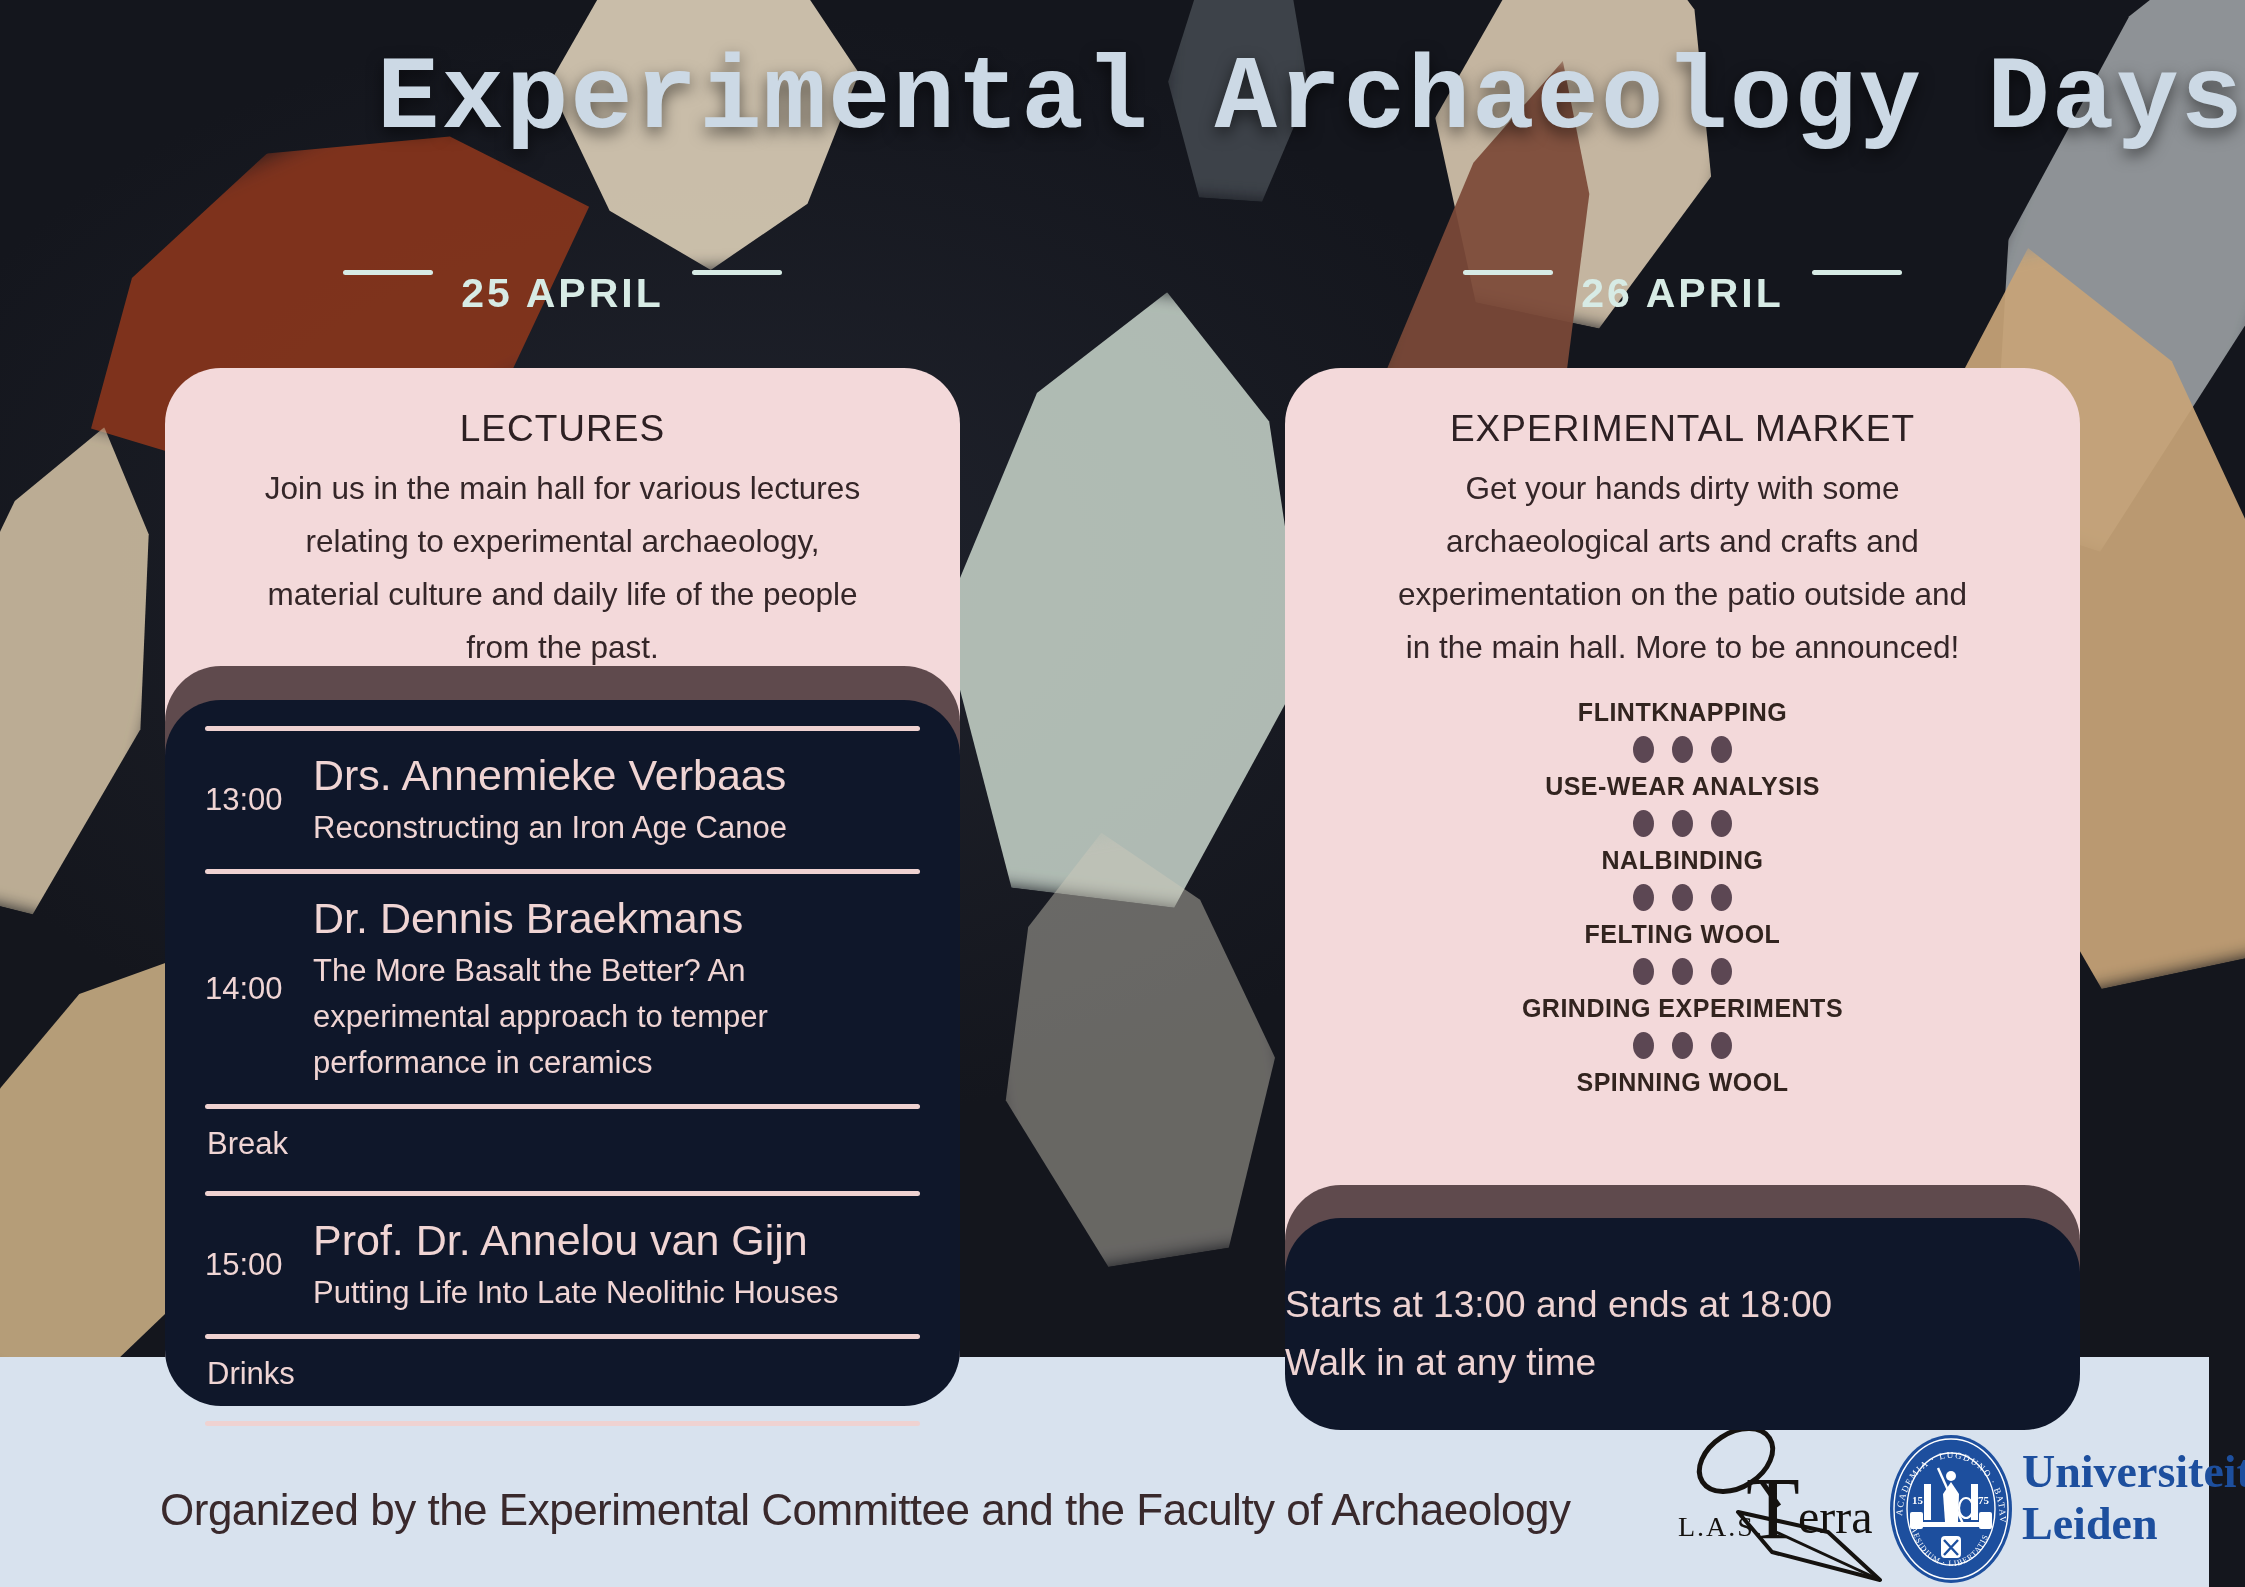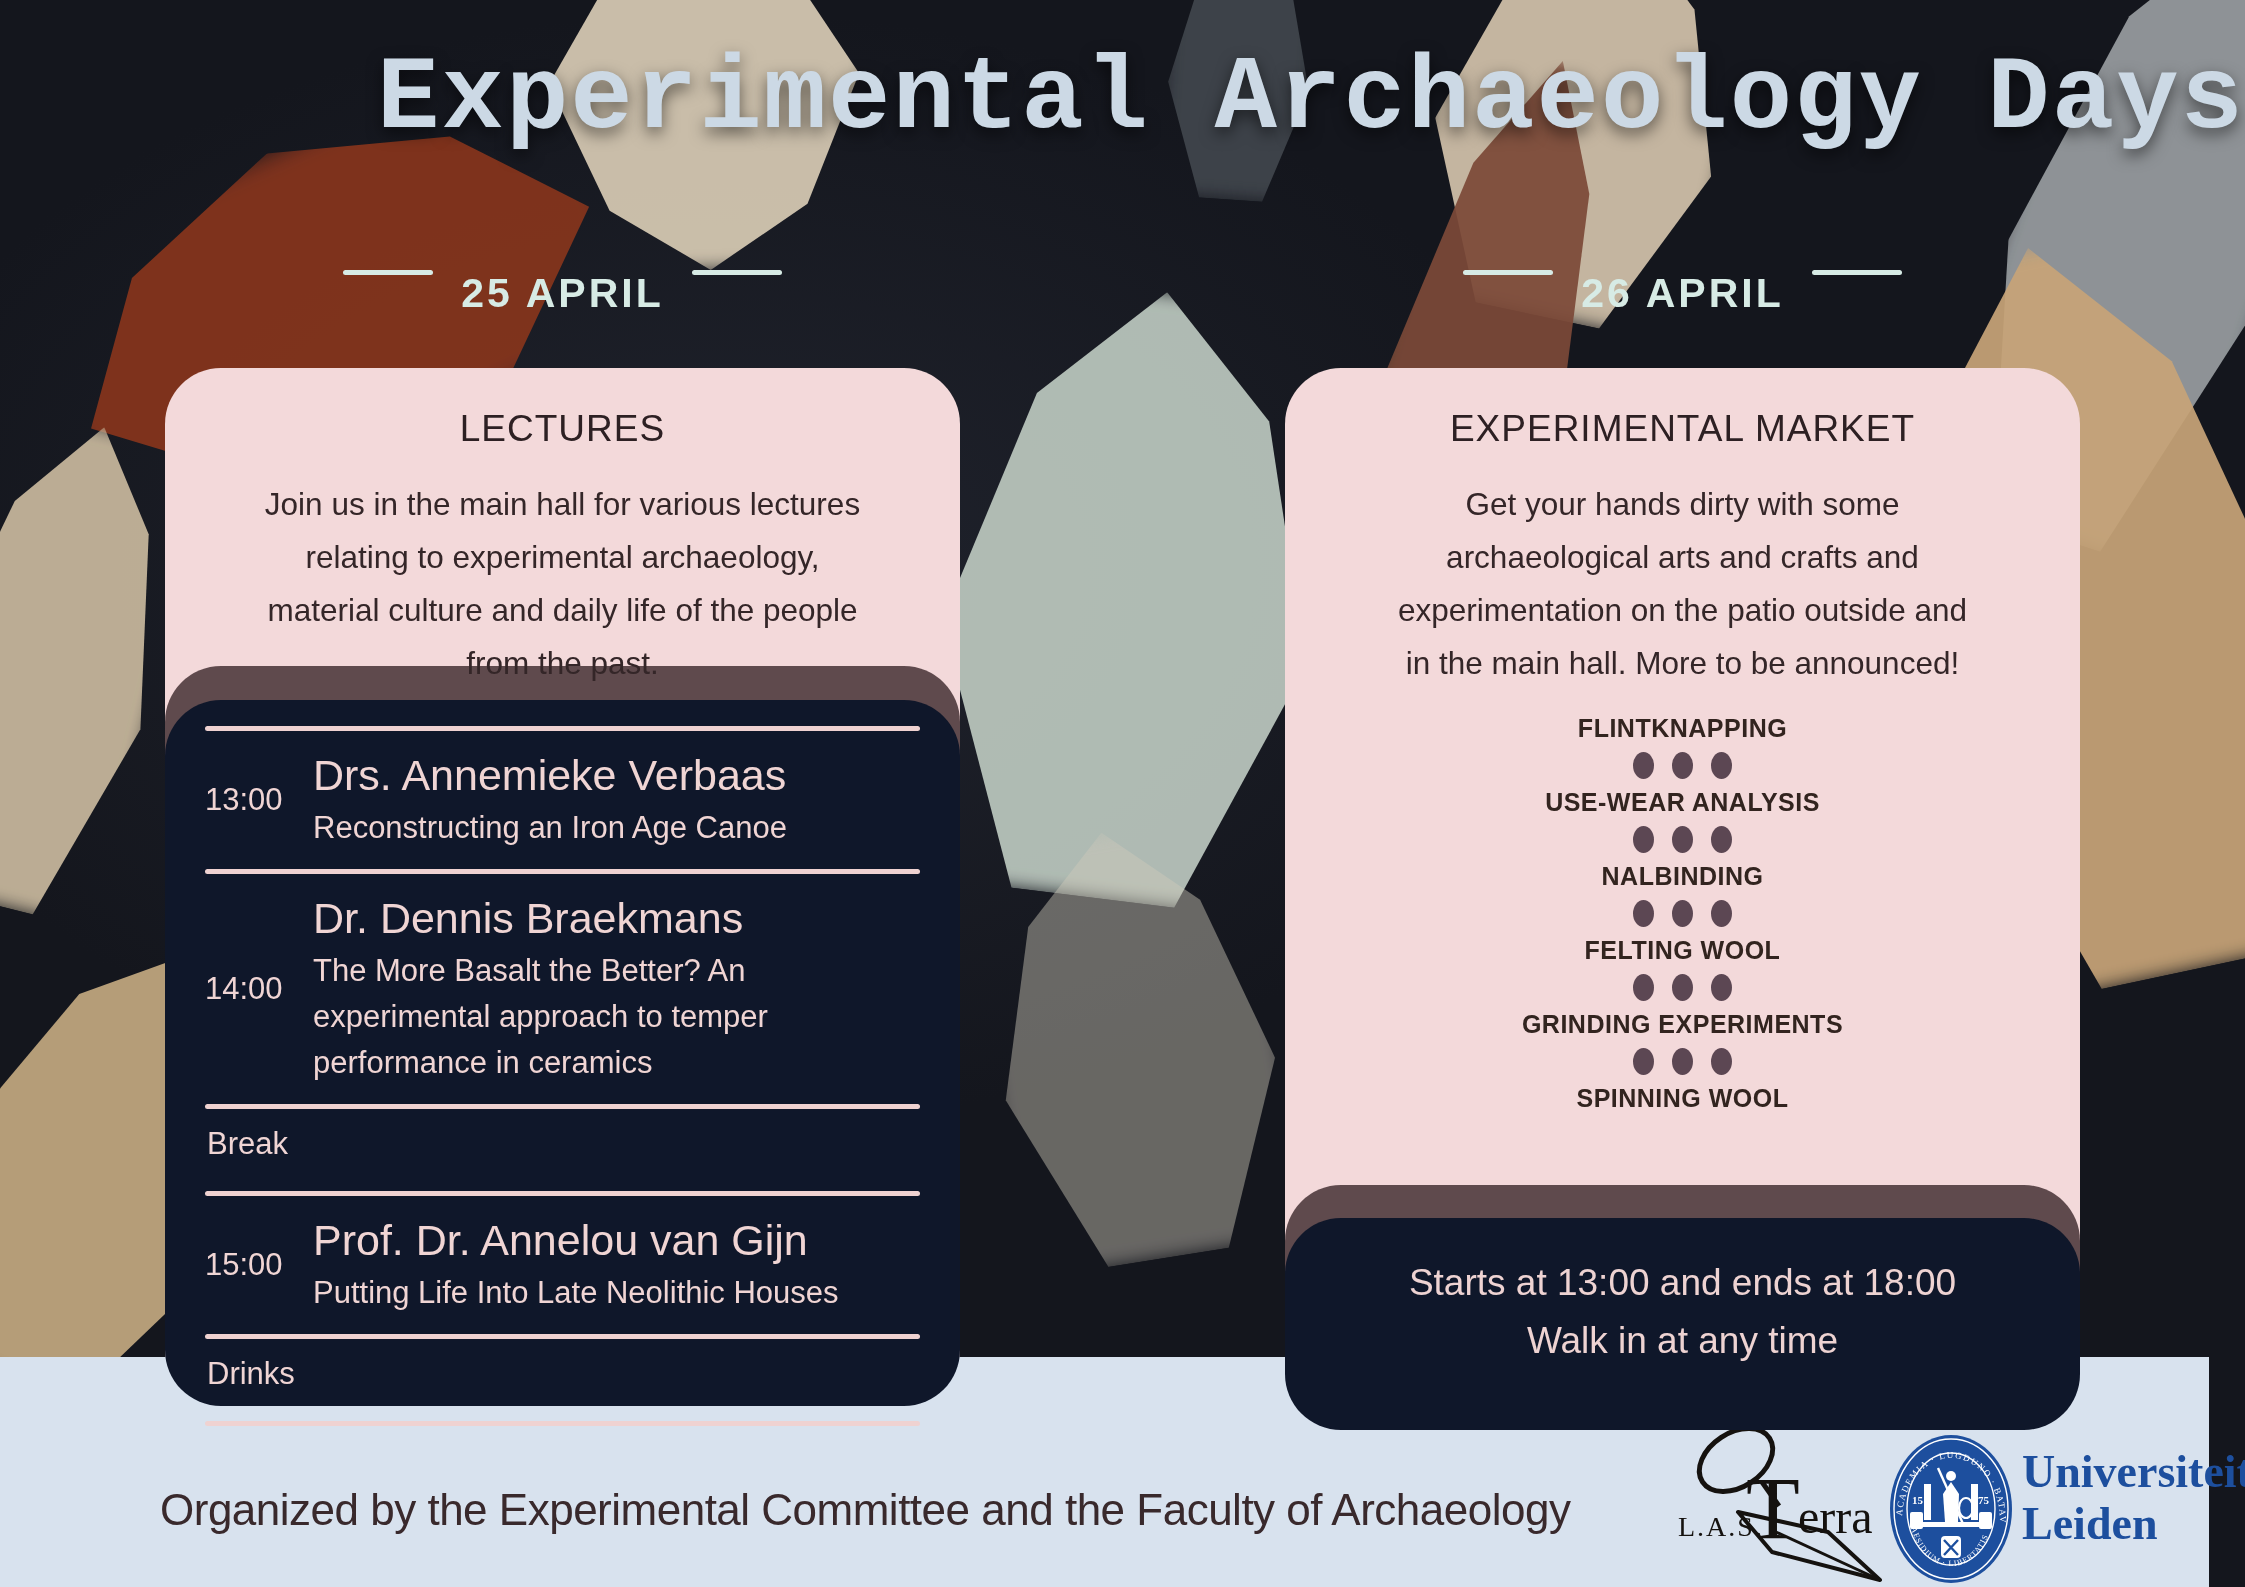--- a/index.html
+++ b/index.html
@@ -33,28 +33,28 @@
   #date-right{left:1285px;width:795px}
   .date-label .txt{font-size:41px;font-weight:700;letter-spacing:3px;color:#d7ebe5}
   .dash{width:90px;height:5px;border-radius:3px;background:#d7ebe5}
 
   
   .card{position:absolute;width:795px;background:#f3d9da;border-radius:56px}
   #card-left{left:165px;top:368px;height:1038px}
   #card-right{left:1285px;top:368px;height:1062px}
   .card-head{position:relative;z-index:3;padding-top:40px;text-align:center}
   .card-heading{font-size:37px;font-weight:400;letter-spacing:1px;color:#2d2023}
-  .intro{margin-top:28px;font-size:31.5px;line-height:53px;color:#342628;text-align:center}
+  .intro{margin-top:12px;font-size:31.5px;line-height:53px;color:#342628;text-align:center}
 
   .mauve{position:absolute;left:0;width:100%;background:#5f4a4d;border-radius:56px 56px 0 0;z-index:1}
   #card-left  .mauve{top:298px;height:140px}
   #card-right .mauve{top:817px;height:140px}
   .darkbox{position:absolute;left:0;width:100%;background:#0f172a;z-index:2}
   #card-left  .darkbox{top:332px;bottom:0;border-radius:56px;padding:26px 40px 0}
-  #card-right .darkbox{top:850px;bottom:0;border-radius:56px;text-align:center;padding-top:36px}
+  #card-right .darkbox{top:850px;bottom:0;border-radius:56px;text-align:left;padding-top:58px}
 
   
   .sep{height:5px;background:#efd2d1;border-radius:3px}
   .srow{display:flex;align-items:center;padding:18px 0;color:#f0d5d4}
   .srow.plain{font-size:31px;padding:17px 0 29px 2px;display:block}
   .stime{width:108px;flex:0 0 108px;font-size:31px}
   .sname{font-size:43px;line-height:52px;font-weight:400}
   .stopic{font-size:31px;line-height:46px;max-width:545px;margin-top:4px}
 
   

